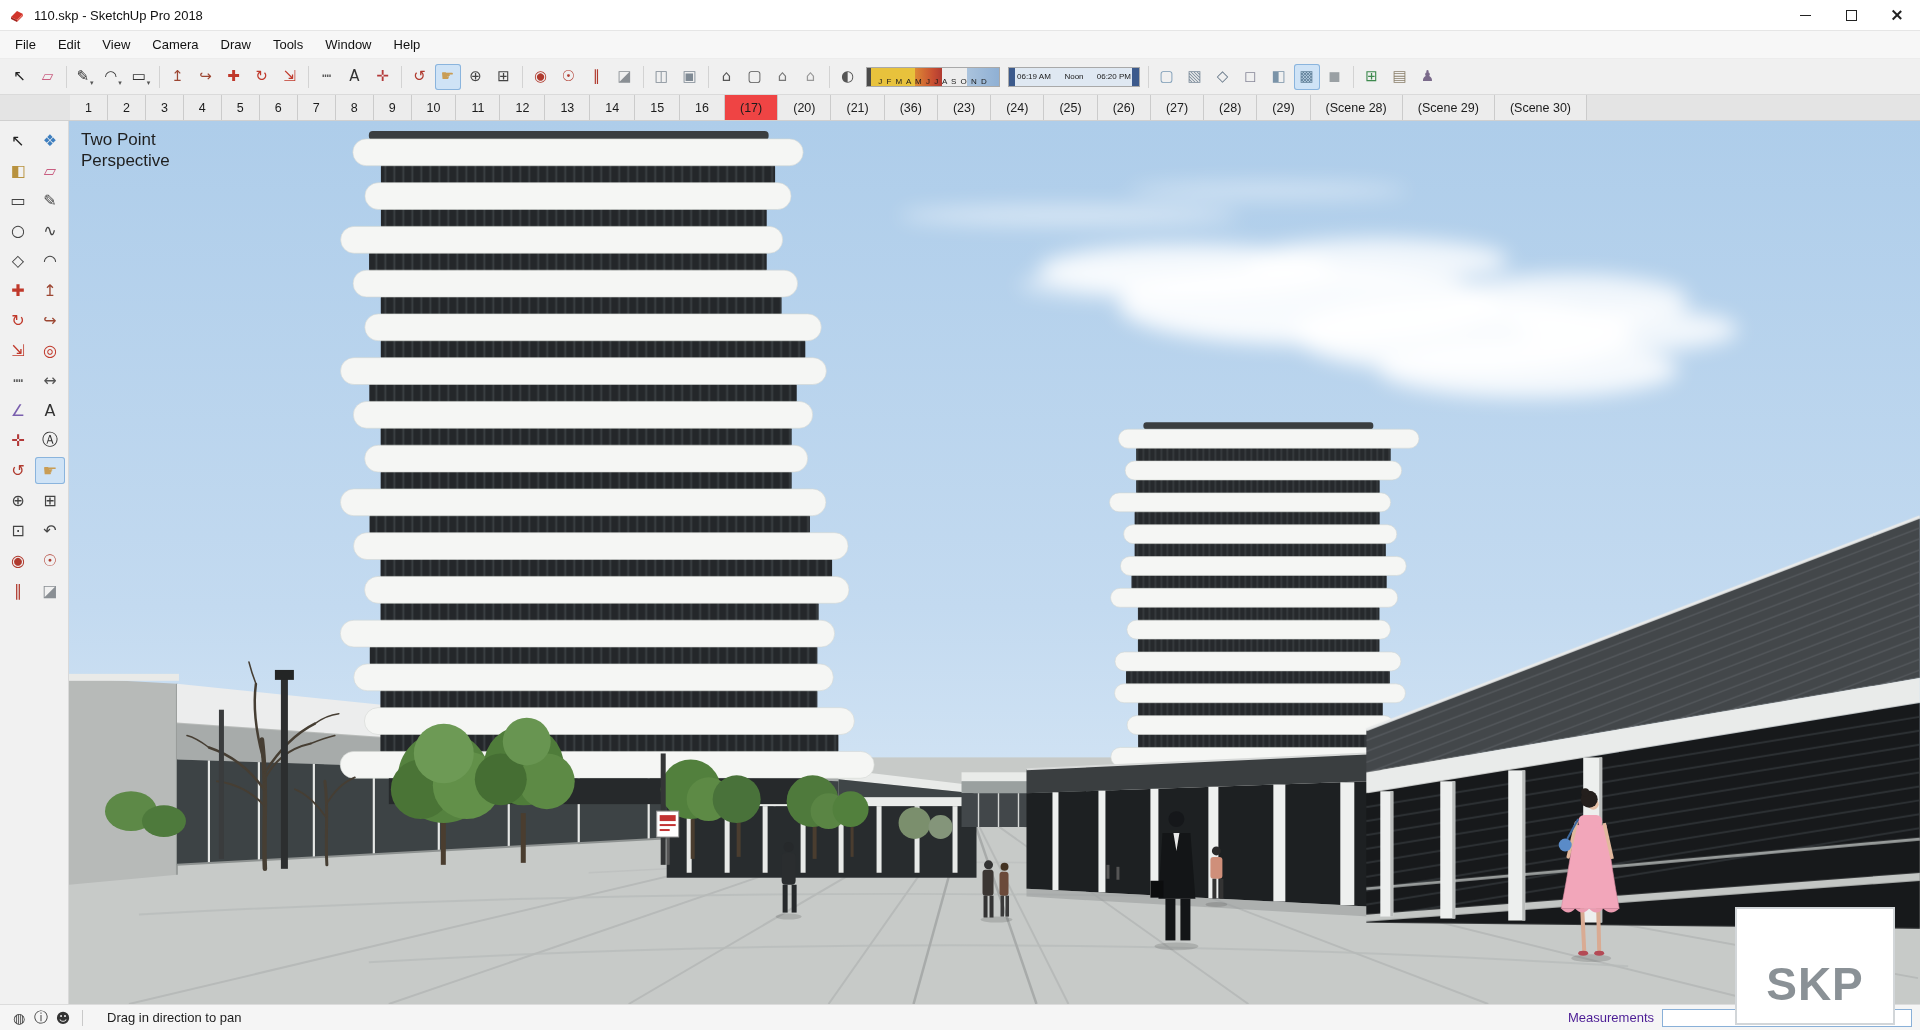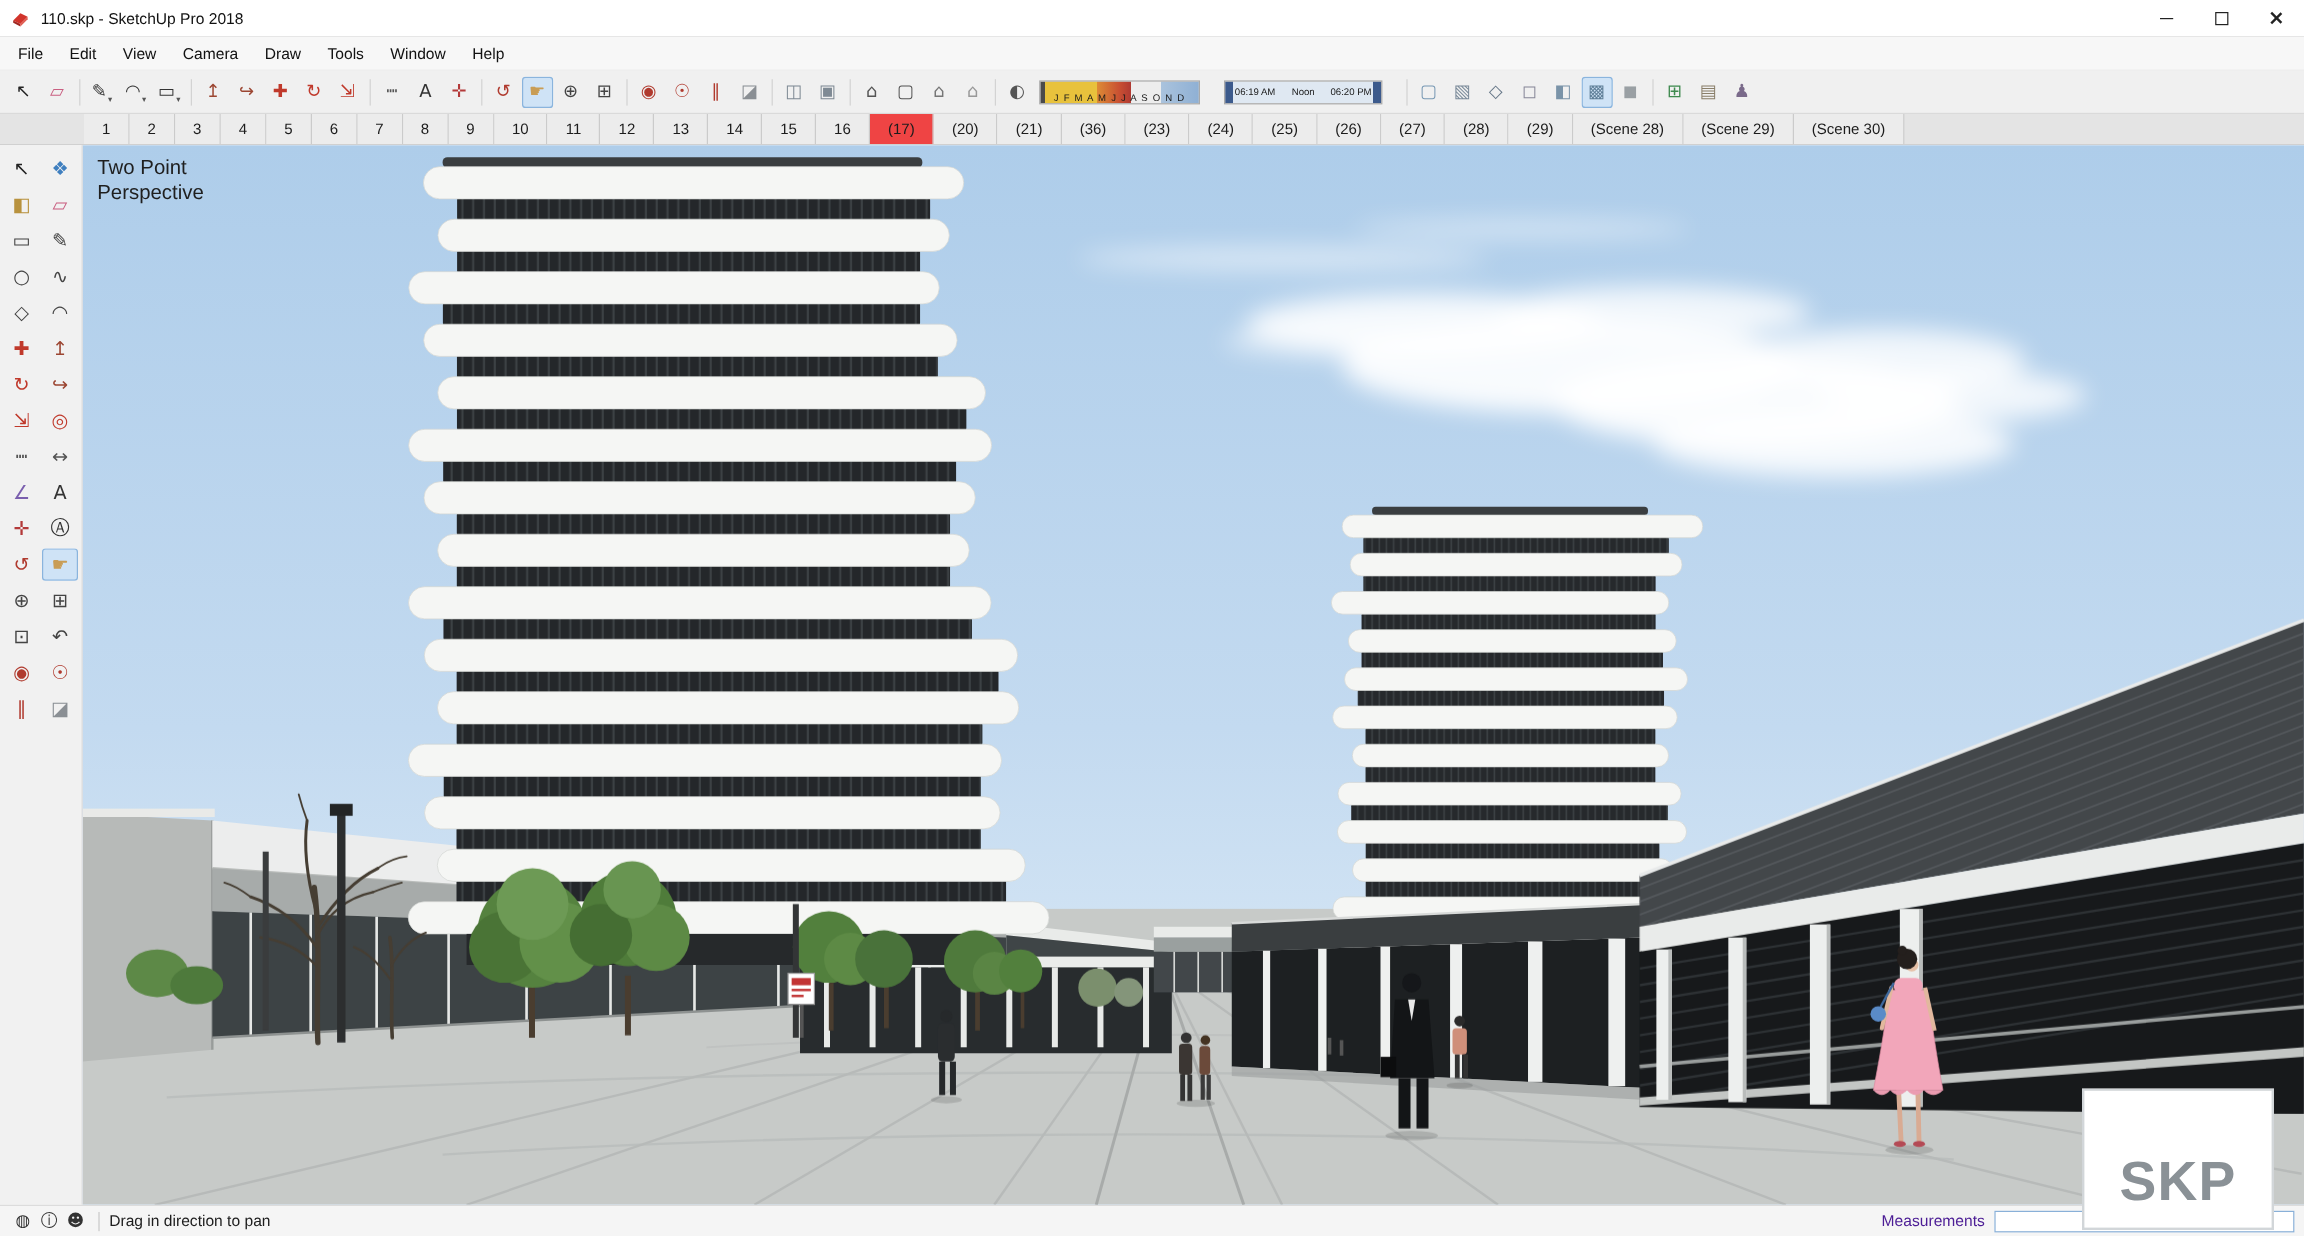--- a/index.html
+++ b/index.html
@@ -28,21 +28,21 @@
   .toolbar{height:35px;background:#f0f0f0;display:flex;align-items:center;padding:0 6px;border-bottom:1px solid #dadada;}
   .tgroup{display:flex;align-items:center;}
   .tbtn{width:26px;height:26px;display:flex;align-items:center;justify-content:center;border-radius:3px;margin:0 1px;position:relative;}
   .tbtn.selected{background:#cfe3f6;box-shadow:inset 0 0 0 1px #8ab4dd;}
   .tbtn.sep{width:1px;height:22px;background:#d3d3d3;border-radius:0;margin:0 4px;pointer-events:none;}
   .tglyph{font-family:"DejaVu Sans",sans-serif;font-size:15px;line-height:1;}
   .tdd{font-family:"DejaVu Sans",sans-serif;font-size:7px;color:#555;margin-left:1px;align-self:flex-end;padding-bottom:3px;}
   .months-widget{width:132px;height:18px;border:1px solid #a9a9a9;margin:0 4px;display:flex;align-items:flex-end;justify-content:center;overflow:hidden;
     background:linear-gradient(90deg,#4a4a4a 0%,#4a4a4a 3%,#e8c23c 3%,#e8c23c 36%,#dd8a35 36%,#c84f32 50%,#b03a32 57%,#ededed 57%,#ededed 76%,#aac3dd 76%,#8fb0d4 100%);}
   .months-widget span{font-size:8px;letter-spacing:1px;color:#1a1a1a;white-space:nowrap;}
-  .time-widget{width:130px;height:18px;border:1px solid #a9a9a9;margin:0 16px;position:relative;
+  .time-widget{width:130px;height:18px;border:1px solid #a9a9a9;margin:0 4px;position:relative;
     background:linear-gradient(90deg,#3c5a8c 0%,#3c5a8c 5%,#dfe8f2 5%,#dfe8f2 95%,#3c5a8c 95%);}
   .time-widget span{position:absolute;top:4px;font-size:8px;color:#1a1a1a;white-space:nowrap;}
   .tw-l{left:8px;}.tw-c{left:50%;transform:translateX(-50%);}.tw-r{right:8px;}
 
   
   .tabbar{height:25px;background:#e4e4e4;display:flex;align-items:stretch;padding-left:70px;border-bottom:1px solid #d0d0d0;overflow:hidden;}
   .tab{padding:0 15px;display:flex;align-items:center;border-right:1px solid #cbcbcb;background:#ececec;font-size:12.5px;color:#1c1c1c;white-space:nowrap;}
   .tab.selected{background:#ef4444;}
 
   
@@ -60,21 +60,21 @@
   
   .skp-box{position:absolute;right:25px;bottom:5px;width:160px;height:118px;background:#ffffff;
     border:2px solid #d2d6d9;z-index:60;display:flex;align-items:flex-end;justify-content:center;padding-bottom:12px;box-sizing:border-box;}
   .skp-text{font-size:46px;font-weight:bold;color:#8a9196;letter-spacing:1px;}
 
   
   .statusbar{height:25px;background:#f5f5f5;border-top:1px solid #dcdcdc;display:flex;align-items:center;padding:0 8px;}
   .sicon{width:22px;height:22px;display:flex;align-items:center;justify-content:center;
     font-family:"DejaVu Sans",sans-serif;font-size:14px;color:#333;border-radius:3px;}
   .sep-v{width:1px;height:16px;background:#c9c9c9;margin:0 8px;}
-  .hint{font-size:13px;color:#1d1d1d;}
+  .hint{font-size:13px;color:#1d1d1d;margin-left:16px;}
   .meas{margin-left:auto;display:flex;align-items:center;gap:8px;}
   .meas-label{font-size:13px;color:#4c1d95;}
   .meas-input{width:250px;height:18px;border:1px solid #89b0d8;font-size:12px;padding:0 4px;box-sizing:border-box;background:#fff;}
 </style>
 <title>110.skp - SketchUp Pro 2018</title></head>
 <body>
 
 <div class="app">
 
   <div class="titlebar">

